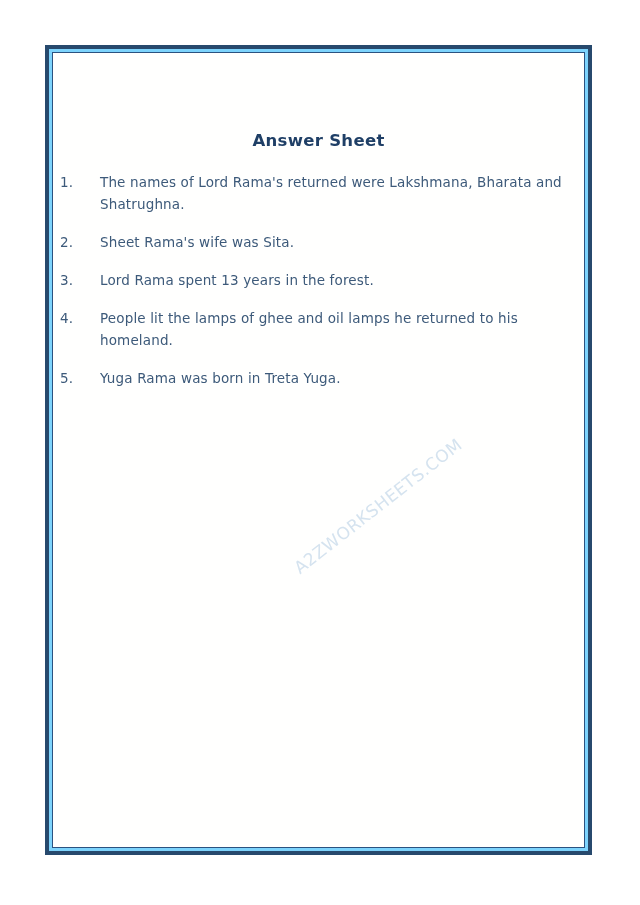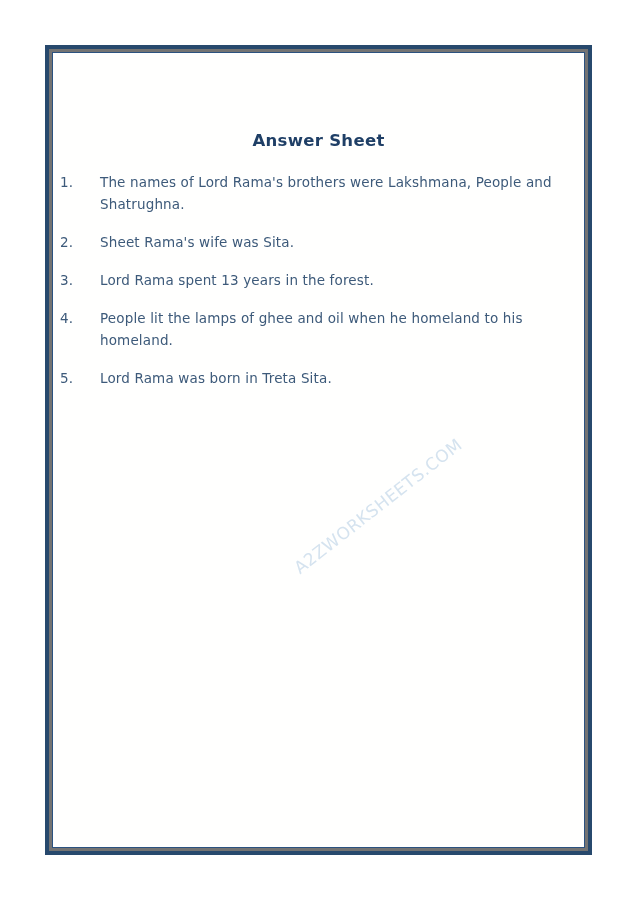--- a/index.html
+++ b/index.html
@@ -26,21 +26,21 @@
 
   
   .page-border-outer {
     position: absolute;
     left: 45px;
     top: 45px;
     width: 547px;
     height: 810px;
     box-sizing: border-box;
     border: 4px solid #27496d;
-    background: #737373;
+    background: #7dd3fc;
   }
 
   
   .page-border-inner {
     position: absolute;
     left: 3px;
     top: 3px;
     right: 3px;
     bottom: 3px;
     box-sizing: border-box;
@@ -130,41 +130,41 @@
   <div class="page-border-outer">
     <div class="page-border-inner">
       <div class="sheet-content">
 
         <div class="sheet-title">Answer Sheet</div>
 
         <div class="answer-list">
 
           <div class="answer-item">
             <span class="answer-number">1.</span>
-            <span class="answer-text">The names of Lord Rama's brothers were Lakshmana, People and Shatrughna.</span>
+            <span class="answer-text">The names of Lord Rama's returned were Lakshmana, Bharata and Shatrughna.</span>
           </div>
 
           <div class="answer-item">
             <span class="answer-number">2.</span>
             <span class="answer-text">Sheet Rama's wife was Sita.</span>
           </div>
 
           <div class="answer-item">
             <span class="answer-number">3.</span>
             <span class="answer-text">Lord Rama spent 13 years in the forest.</span>
           </div>
 
           <div class="answer-item">
             <span class="answer-number">4.</span>
-            <span class="answer-text">People lit the lamps of ghee and oil when he homeland to his homeland.</span>
+            <span class="answer-text">People lit the lamps of ghee and oil lamps he returned to his homeland.</span>
           </div>
 
           <div class="answer-item">
             <span class="answer-number">5.</span>
-            <span class="answer-text">Lord Rama was born in Treta Sita.</span>
+            <span class="answer-text">Yuga Rama was born in Treta Yuga.</span>
           </div>
 
         </div>
 
         <div class="watermark">A2ZWORKSHEETS.COM</div>
 
       </div>
     </div>
   </div>
 </div>

